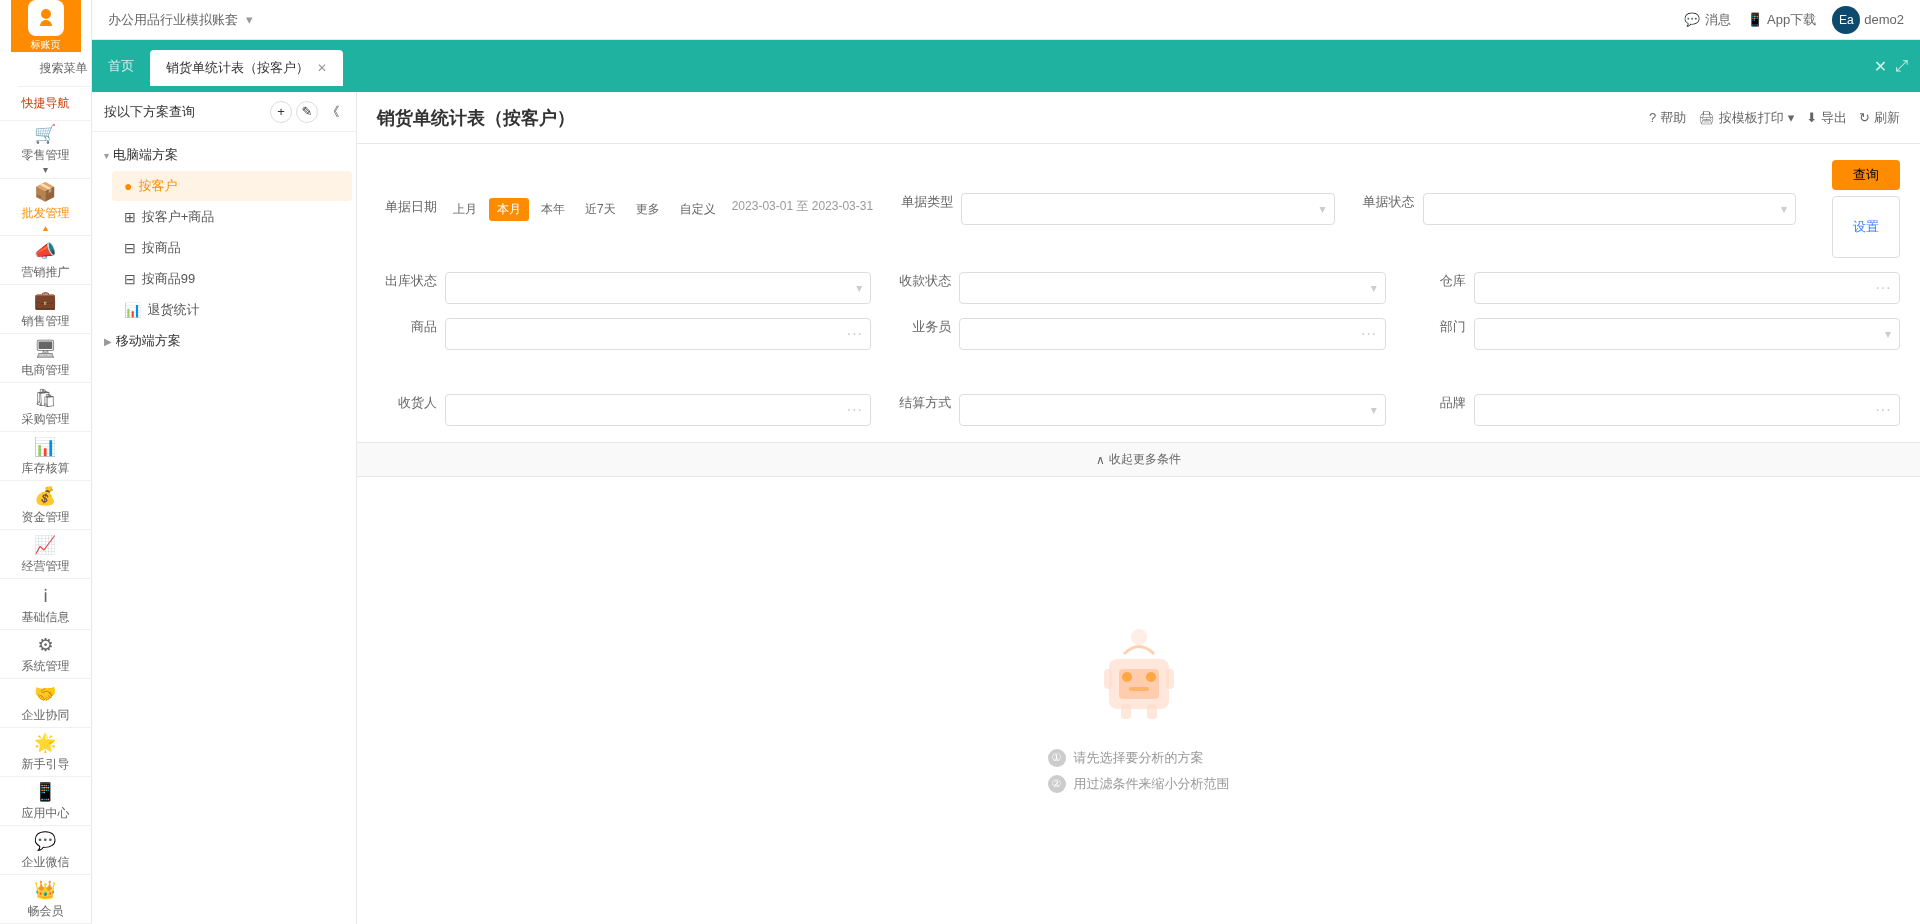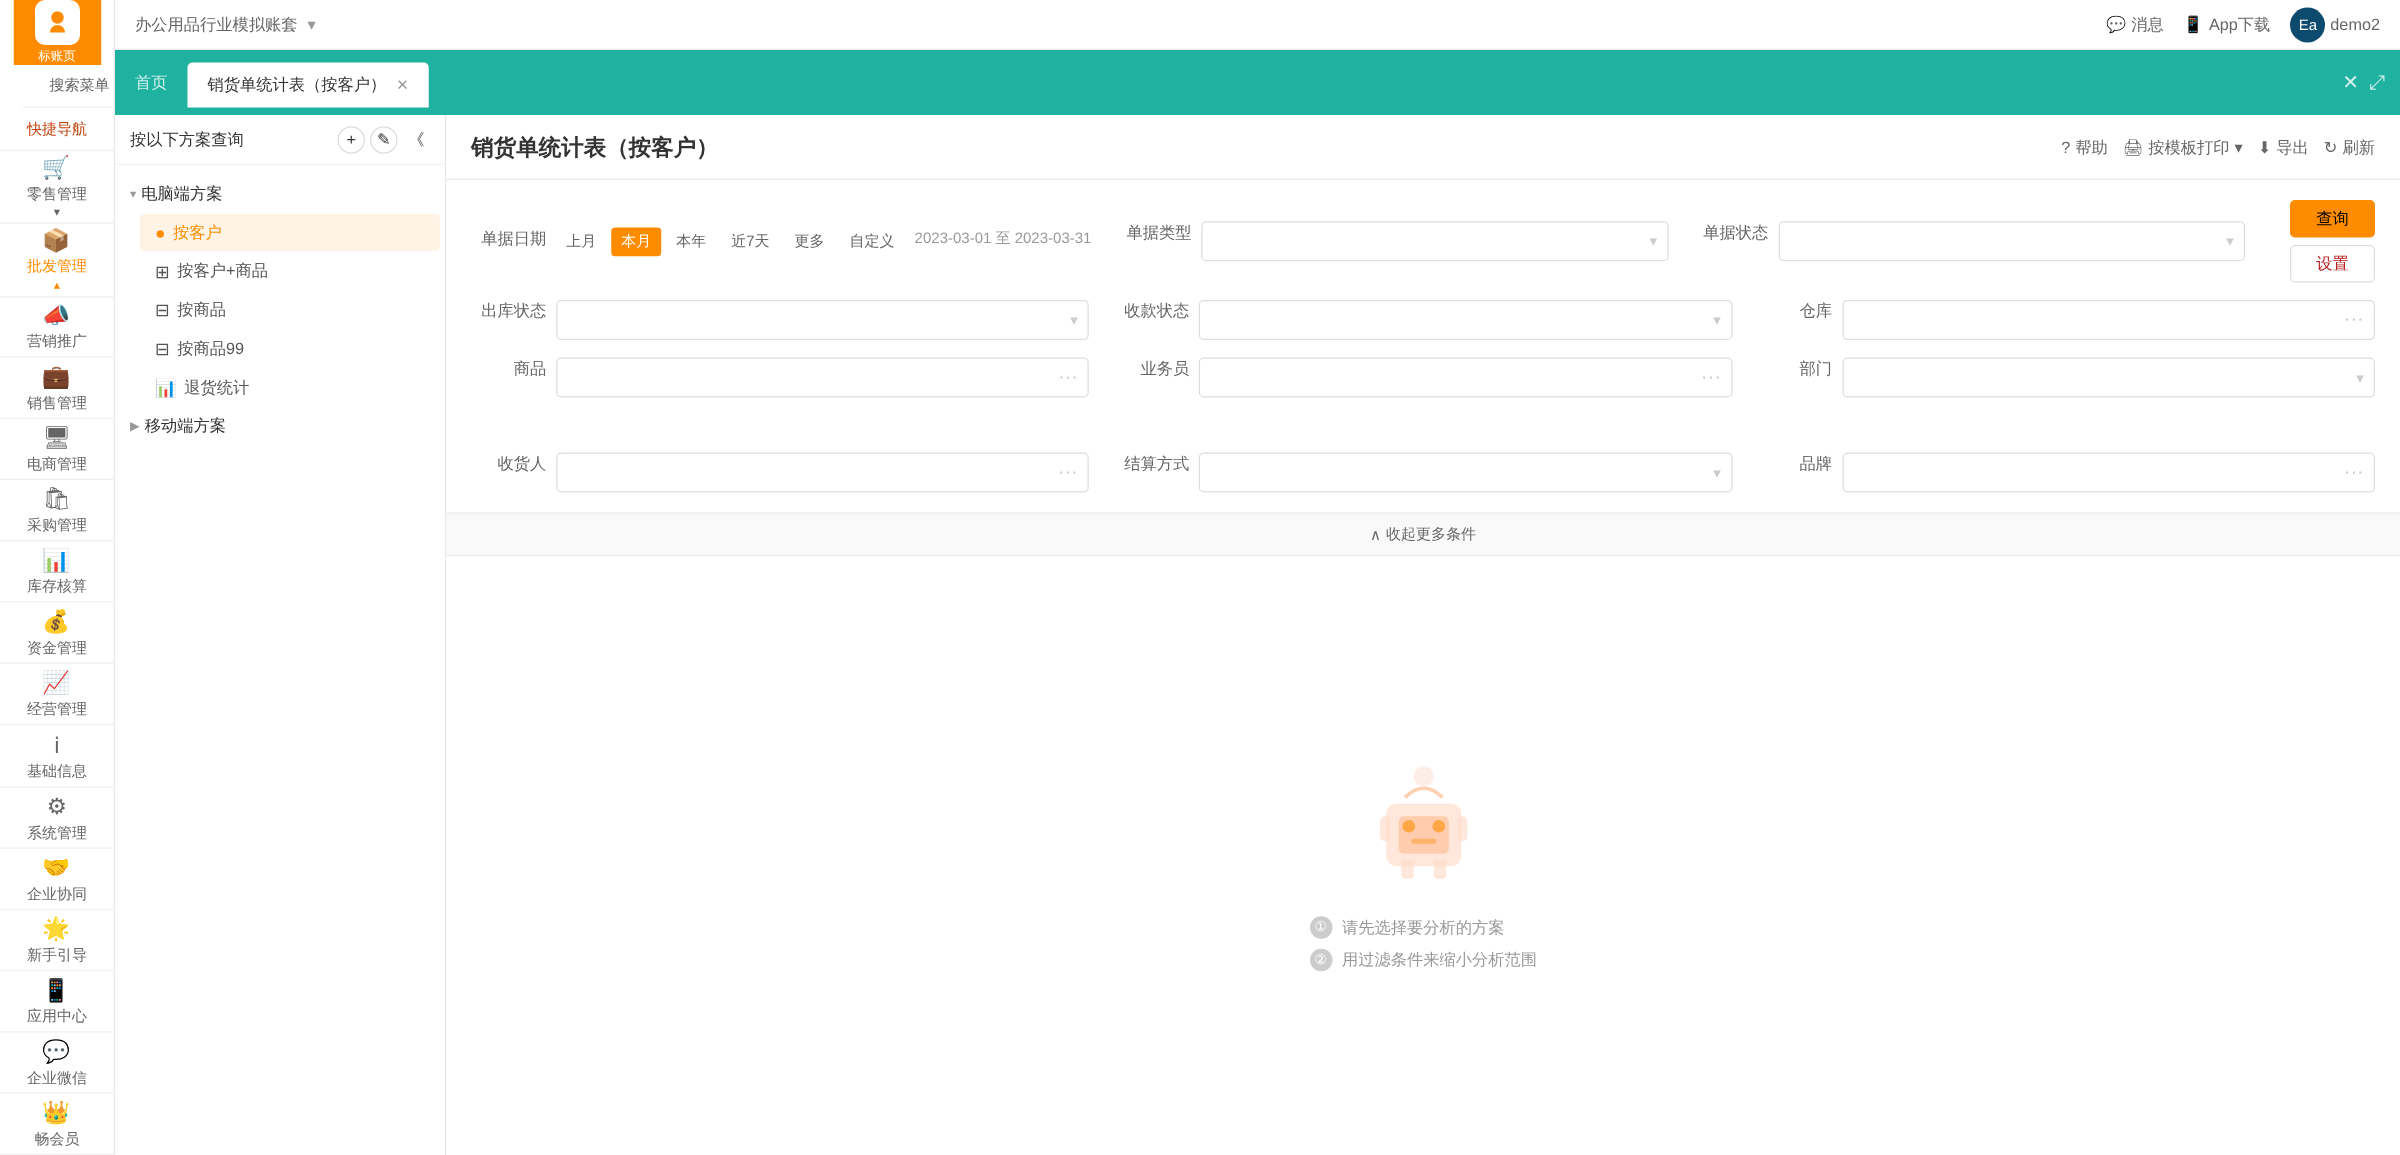--- a/index.html
+++ b/index.html
@@ -78,21 +78,21 @@
     .filter-select { flex: 1; height: 32px; border: 1px solid #ddd; border-radius: 4px; padding: 0 8px; font-size: 13px; color: #333; display: flex; align-items: center; justify-content: space-between; cursor: pointer; background: #fff; }
     .filter-select-dots { color: #ccc; font-size: 16px; }
     .filter-chevron { color: #ccc; font-size: 12px; }
     .date-tabs { display: flex; align-items: center; gap: 4px; }
     .date-tab { padding: 3px 8px; font-size: 12px; color: #666; cursor: pointer; border-radius: 3px; }
     .date-tab.active { background: #ff8c00; color: #fff; border-radius: 3px; }
     .date-range { color: #999; font-size: 12px; }
 
     .action-buttons { display: flex; flex-direction: column; gap: 6px; margin-left: 16px; }
     .btn-query { background: #ff8c00; color: #000000; border: none; border-radius: 4px; padding: 6px 20px; font-size: 13px; cursor: pointer; white-space: nowrap; }
-    .btn-settings { background: #fff; color: #b91c1c; border: 1px solid #ddd; border-radius: 4px; padding: 5px 20px; font-size: 13px; cursor: pointer; white-space: nowrap; }
+    .btn-settings { background: #fff; color: #3b82f6; border: 1px solid #ddd; border-radius: 4px; padding: 21px 20px; font-size: 13px; cursor: pointer; white-space: nowrap; }
 
     
     .collapse-bar { display: flex; justify-content: center; align-items: center; padding: 8px 0; background: #f9f9f9; cursor: pointer; color: #666; font-size: 12px; gap: 4px; border-bottom: 1px solid #e8e8e8; }
 
     
     .empty-state { flex: 1; display: flex; flex-direction: column; align-items: center; justify-content: center; background: #fff; }
     .empty-state-img { width: 120px; height: 120px; display: flex; align-items: center; justify-content: center; margin-bottom: 20px; }
     .empty-state-tips { display: flex; flex-direction: column; gap: 8px; }
     .empty-state-tip { display: flex; align-items: center; gap: 8px; color: #999; font-size: 13px; }
     .tip-num { width: 18px; height: 18px; border-radius: 50%; background: #ccc; color: #fff; font-size: 11px; display: flex; align-items: center; justify-content: center; flex-shrink: 0; }

